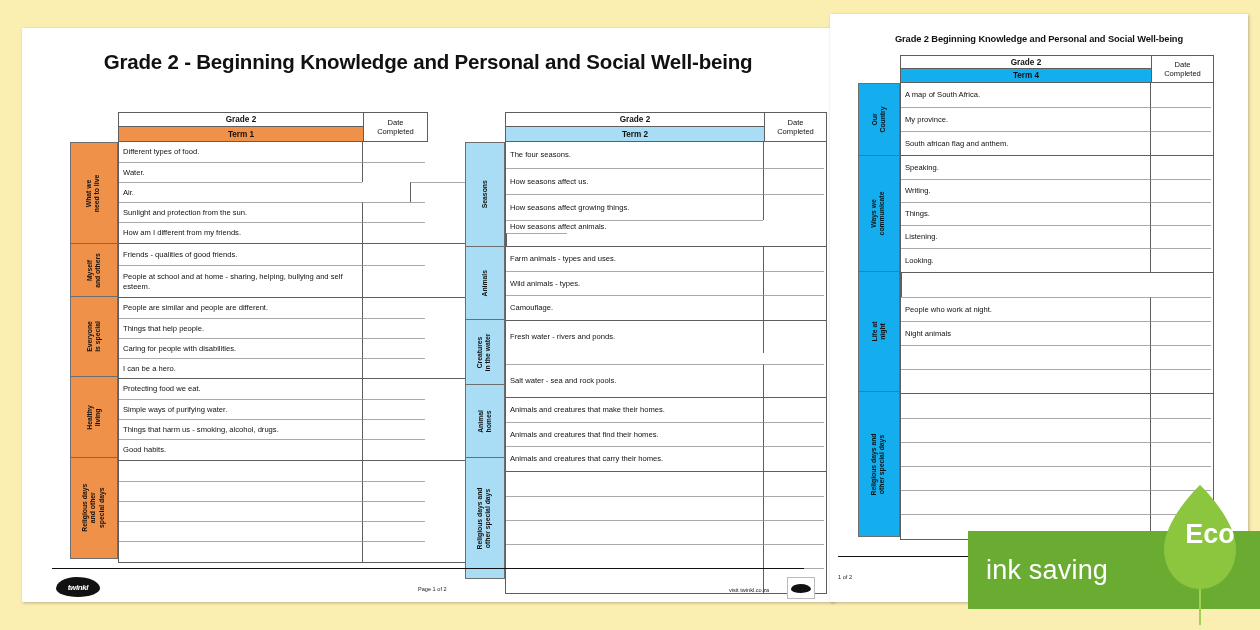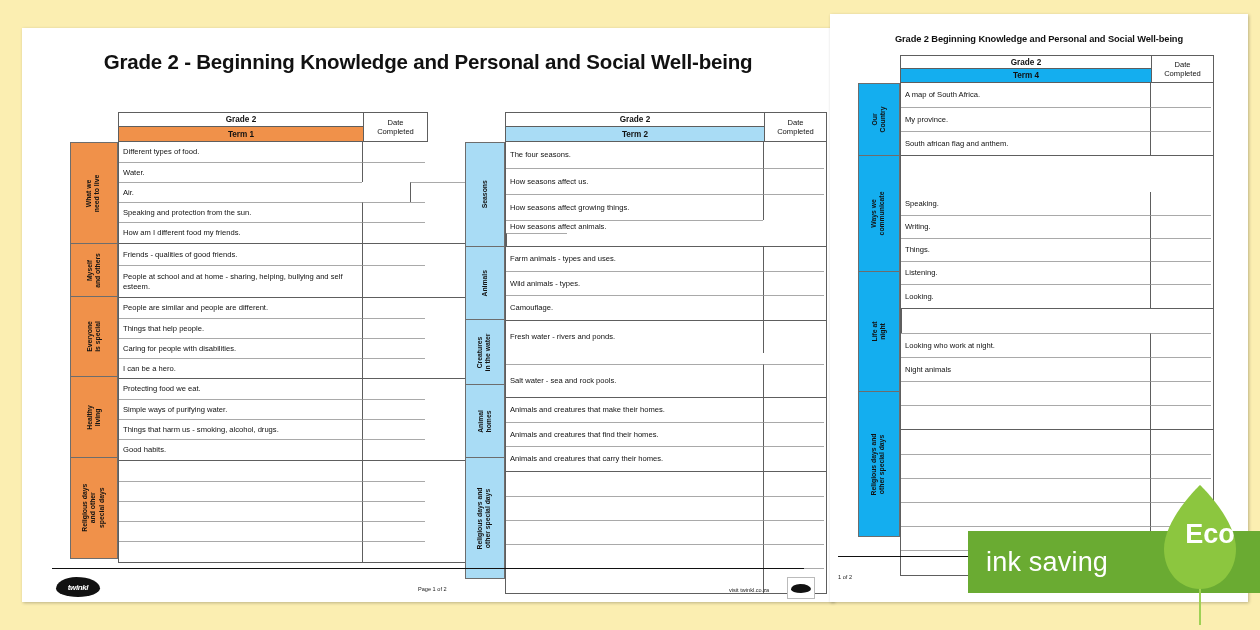--- a/index.html
+++ b/index.html
@@ -212,21 +212,21 @@
     background: #111;
     border-radius: 46% 54% 50% 50% / 58% 56% 44% 42%;
   }
 
   
   #eco-badge {
     position: absolute;
     left: 968px;
     top: 531px;
     width: 292px;
-    height: 62px;
+    height: 78px;
     background: #6aab32;
     display: flex;
     align-items: center;
   }
   #eco-text {
     color: #ffffff;
     font-size: 27px;
     margin-left: 18px;
     letter-spacing: 0.2px;
   }
@@ -307,25 +307,25 @@
           </div>
           <div class="data-row" style="height: 20px;">
             <div class="txt-cell" style="width: 243.2px; height: 20px;">Water.</div>
             <div class="date-cell" style="width: 62.6px; height: 20px;"></div>
           </div>
           <div class="data-row" style="height: 20px; gap: 48px;">
             <div class="txt-cell" style="width: 243.2px; height: 20px;">Air.</div>
             <div class="date-cell" style="width: 62.6px; height: 20px;"></div>
           </div>
           <div class="data-row" style="height: 20px;">
-            <div class="txt-cell" style="width: 243.2px; height: 20px;">Speaking and protection from the sun.</div>
+            <div class="txt-cell" style="width: 243.2px; height: 20px;">Sunlight and protection from the sun.</div>
             <div class="date-cell" style="width: 62.6px; height: 20px;"></div>
           </div>
           <div class="data-row" style="height: 21px;">
-            <div class="txt-cell" style="width: 243.2px; height: 21px;">How am I different food my friends.</div>
+            <div class="txt-cell" style="width: 243.2px; height: 21px;">How am I different from my friends.</div>
             <div class="date-cell" style="width: 62.6px; height: 21px;"></div>
           </div>
         </div>
         <div class="grp">
           <div class="data-row" style="height: 21px;">
             <div class="txt-cell" style="width: 243.2px; height: 21px;">Friends - qualities of good friends.</div>
             <div class="date-cell" style="width: 62.6px; height: 21px;"></div>
           </div>
           <div class="data-row" style="height: 32px;">
             <div class="txt-cell" style="width: 243.2px; height: 32px;">People at school and at home - sharing, helping, bullying and self esteem.</div>
@@ -551,21 +551,21 @@
           <div class="data-row" style="height: 24px;">
             <div class="txt-cell" style="width: 249.2px; height: 24px;">My province.</div>
             <div class="date-cell" style="width: 60.6px; height: 24px;"></div>
           </div>
           <div class="data-row" style="height: 24px;">
             <div class="txt-cell" style="width: 249.2px; height: 24px;">South african flag and anthem.</div>
             <div class="date-cell" style="width: 60.6px; height: 24px;"></div>
           </div>
         </div>
         <div class="grp">
-          <div class="data-row" style="height: 23px; margin-top: 36px;">
+          <div class="data-row" style="height: 23px;">
             <div class="txt-cell" style="width: 249.2px; height: 23px;">Speaking.</div>
             <div class="date-cell" style="width: 60.6px; height: 23px;"></div>
           </div>
           <div class="data-row" style="height: 23px;">
             <div class="txt-cell" style="width: 249.2px; height: 23px;">Writing.</div>
             <div class="date-cell" style="width: 60.6px; height: 23px;"></div>
           </div>
           <div class="data-row" style="height: 23px;">
             <div class="txt-cell" style="width: 249.2px; height: 23px;">Things.</div>
             <div class="date-cell" style="width: 60.6px; height: 23px;"></div>
@@ -577,21 +577,21 @@
           <div class="data-row" style="height: 24px;">
             <div class="txt-cell" style="width: 249.2px; height: 24px;">Looking.</div>
             <div class="date-cell" style="width: 60.6px; height: 24px;"></div>
           </div>
         </div>
         <div class="grp">
           <div class="data-row" style="height: 24px;">
             <div class="date-cell" style="width: 60.6px; height: 24px;"></div>
           </div>
           <div class="data-row" style="height: 24px;">
-            <div class="txt-cell" style="width: 249.2px; height: 24px;">Looking who work at night.</div>
+            <div class="txt-cell" style="width: 249.2px; height: 24px;">People who work at night.</div>
             <div class="date-cell" style="width: 60.6px; height: 24px;"></div>
           </div>
           <div class="data-row" style="height: 24px;">
             <div class="txt-cell" style="width: 249.2px; height: 24px;">Night animals</div>
             <div class="date-cell" style="width: 60.6px; height: 24px;"></div>
           </div>
           <div class="data-row" style="height: 24px;">
             <div class="txt-cell" style="width: 249.2px; height: 24px;"></div>
             <div class="date-cell" style="width: 60.6px; height: 24px;"></div>
           </div>

